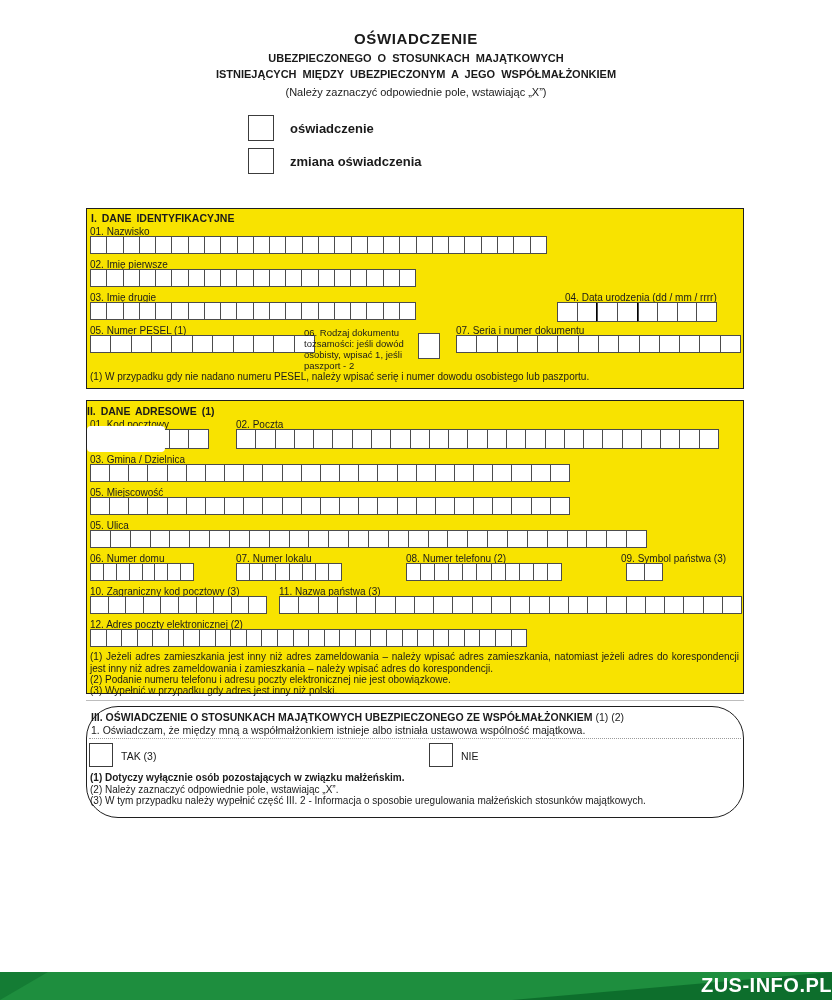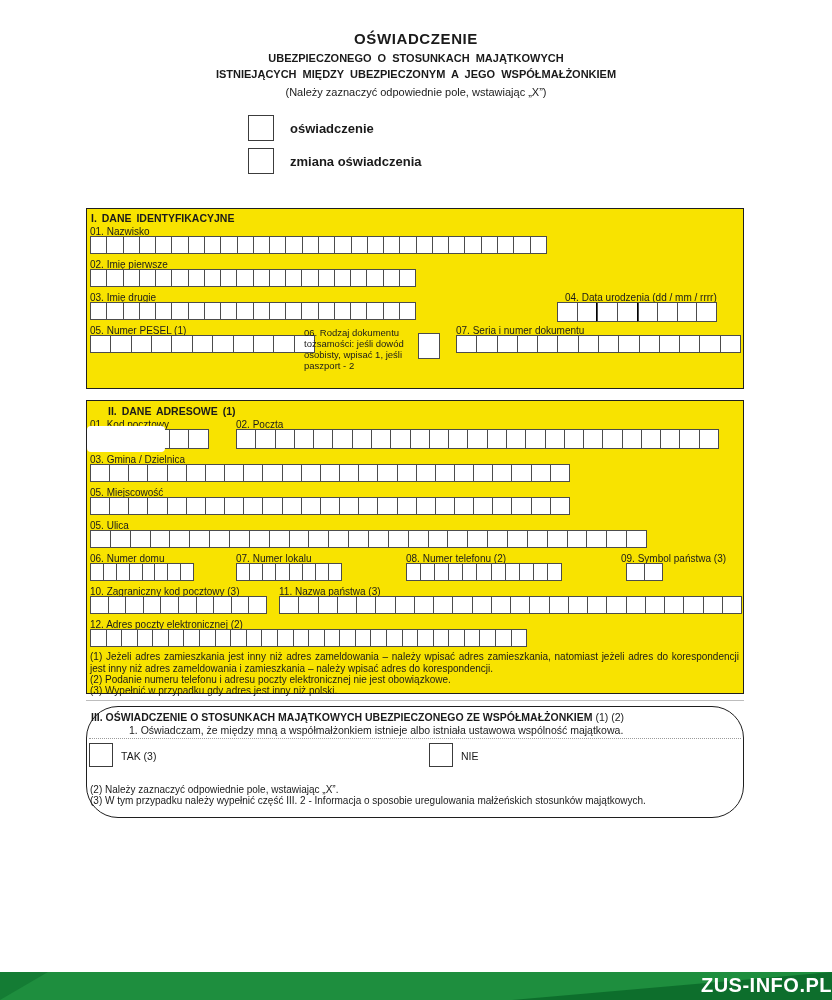--- a/index.html
+++ b/index.html
@@ -208,24 +208,25 @@
         <div class="cell"></div>
         <div class="cell"></div>
         <div class="cell"></div>
         <div class="cell"></div>
         <div class="cell"></div>
         <div class="cell"></div>
         <div class="cell"></div>
         <div class="cell"></div>
       </div>
 
+    <div class="abs small-note" style="left:3px; top:162px;">(1) W przypadku gdy nie nadano numeru PESEL, należy wpisać serię i numer dowodu osobistego lub paszportu.</div>
   </div>
 
   <div class="section sec-yellow" style="top:400px; height:294px;">
-    <div class="abs sec-title" style="left:13px; top:4px;padding-left:8px;">II. DANE  ADRESOWE  (1)</div>
+    <div class="abs sec-title" style="left:0; top:4px;">II. DANE  ADRESOWE  (1)</div>
 
     <div class="abs lbl" style="left:3px; top:18px;">01. Kod pocztowy</div>
     <div class="cellrow" style="left:3px; top:28px; width:119px; height:20px;">
         <div class="cell"></div>
         <div class="cell"></div>
         <div class="cell"></div>
         <div class="cell"></div>
         <div class="cell"></div>
         <div class="cell"></div>
       </div>
@@ -471,28 +472,29 @@
 
     <div class="abs small-note" style="left:3px; top:250px; width:649px; text-align:justify;">(1) Jeżeli adres zamieszkania jest inny niż adres zameldowania – należy wpisać adres zamieszkania, natomiast jeżeli adres do korespondencji jest inny niż adres zameldowania i zamieszkania – należy wpisać adres do korespondencji.</div>
     <div class="abs small-note" style="left:3px; top:273px;">(2) Podanie numeru telefonu i adresu poczty elektronicznej nie jest obowiązkowe.</div>
     <div class="abs small-note" style="left:3px; top:284px;">(3) Wypełnić w przypadku gdy adres jest inny niż polski.</div>
   </div>
 
   <div class="divider" style="left:86px; top:700px; width:658px;"></div>
 
   <div class="section sec-white" style="top:706px; height:112px;border-radius:32px;">
     <div class="abs s3-title" style="left:4px; top:4px;"><span>III. OŚWIADCZENIE O STOSUNKACH MAJĄTKOWYCH UBEZPIECZONEGO ZE WSPÓŁMAŁŻONKIEM</span><span class="s3-suffix"> (1) (2)</span></div>
-    <div class="abs s3-text" style="left:4px; top:17px;margin-left:38px;">1. Oświadczam, że między mną a współmałżonkiem istnieje albo istniała ustawowa wspólność majątkowa.</div>
+    <div class="abs s3-text" style="left:4px; top:17px;">1. Oświadczam, że między mną a współmałżonkiem istnieje albo istniała ustawowa wspólność majątkowa.</div>
     <div class="dashed" style="left:2px; top:31px; width:652px;"></div>
 
     <span class="cb" style="left:2px; top:36px; width:24px; height:24px;"></span>
     <div class="abs s3-text" style="left:34px; top:43px;">TAK (3)</div>
     <span class="cb" style="left:342px; top:36px; width:24px; height:24px;"></span>
     <div class="abs s3-text" style="left:374px; top:43px;">NIE</div>
 
+    <div class="abs small-note fn-bold" style="left:3px; top:65px;">(1) Dotyczy wyłącznie osób pozostających w związku małżeńskim.</div>
     <div class="abs small-note" style="left:3px; top:76.5px;">(2) Należy zaznaczyć odpowiednie pole, wstawiając „X”.</div>
     <div class="abs small-note" style="left:3px; top:88px;">(3) W tym przypadku należy wypełnić część III. 2 - Informacja o sposobie uregulowania małżeńskich stosunków majątkowych.</div>
   </div>
 
   <div class="footer-band">
     <div class="footer-left-wedge"></div>
     <div class="footer-dark-tri"></div>
     <div class="footer-brand">ZUS-INFO.PL</div>
   </div>
 

